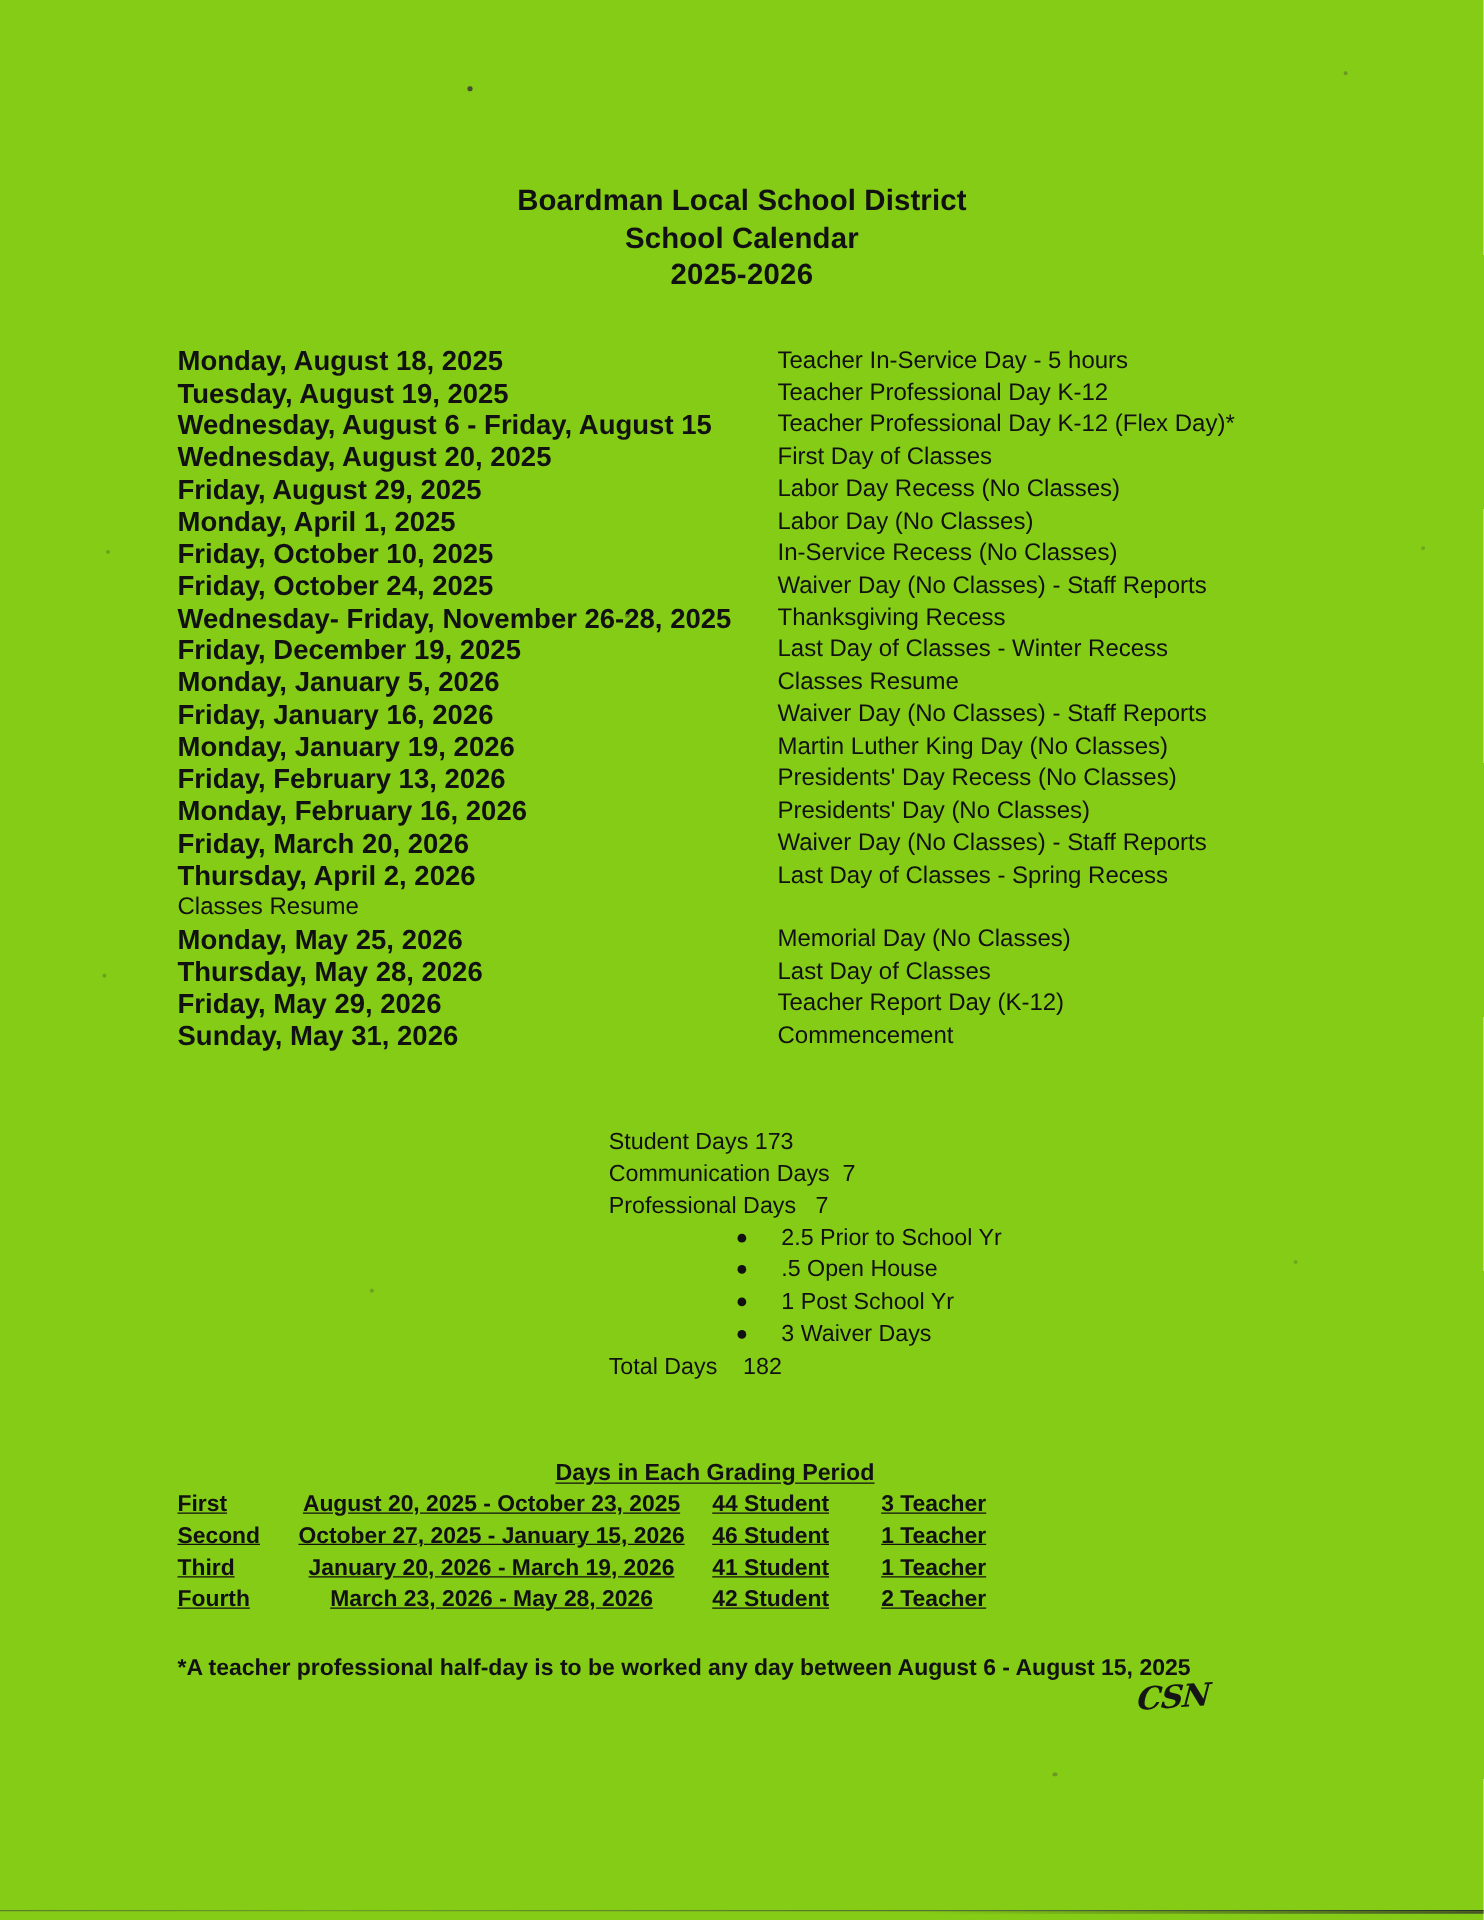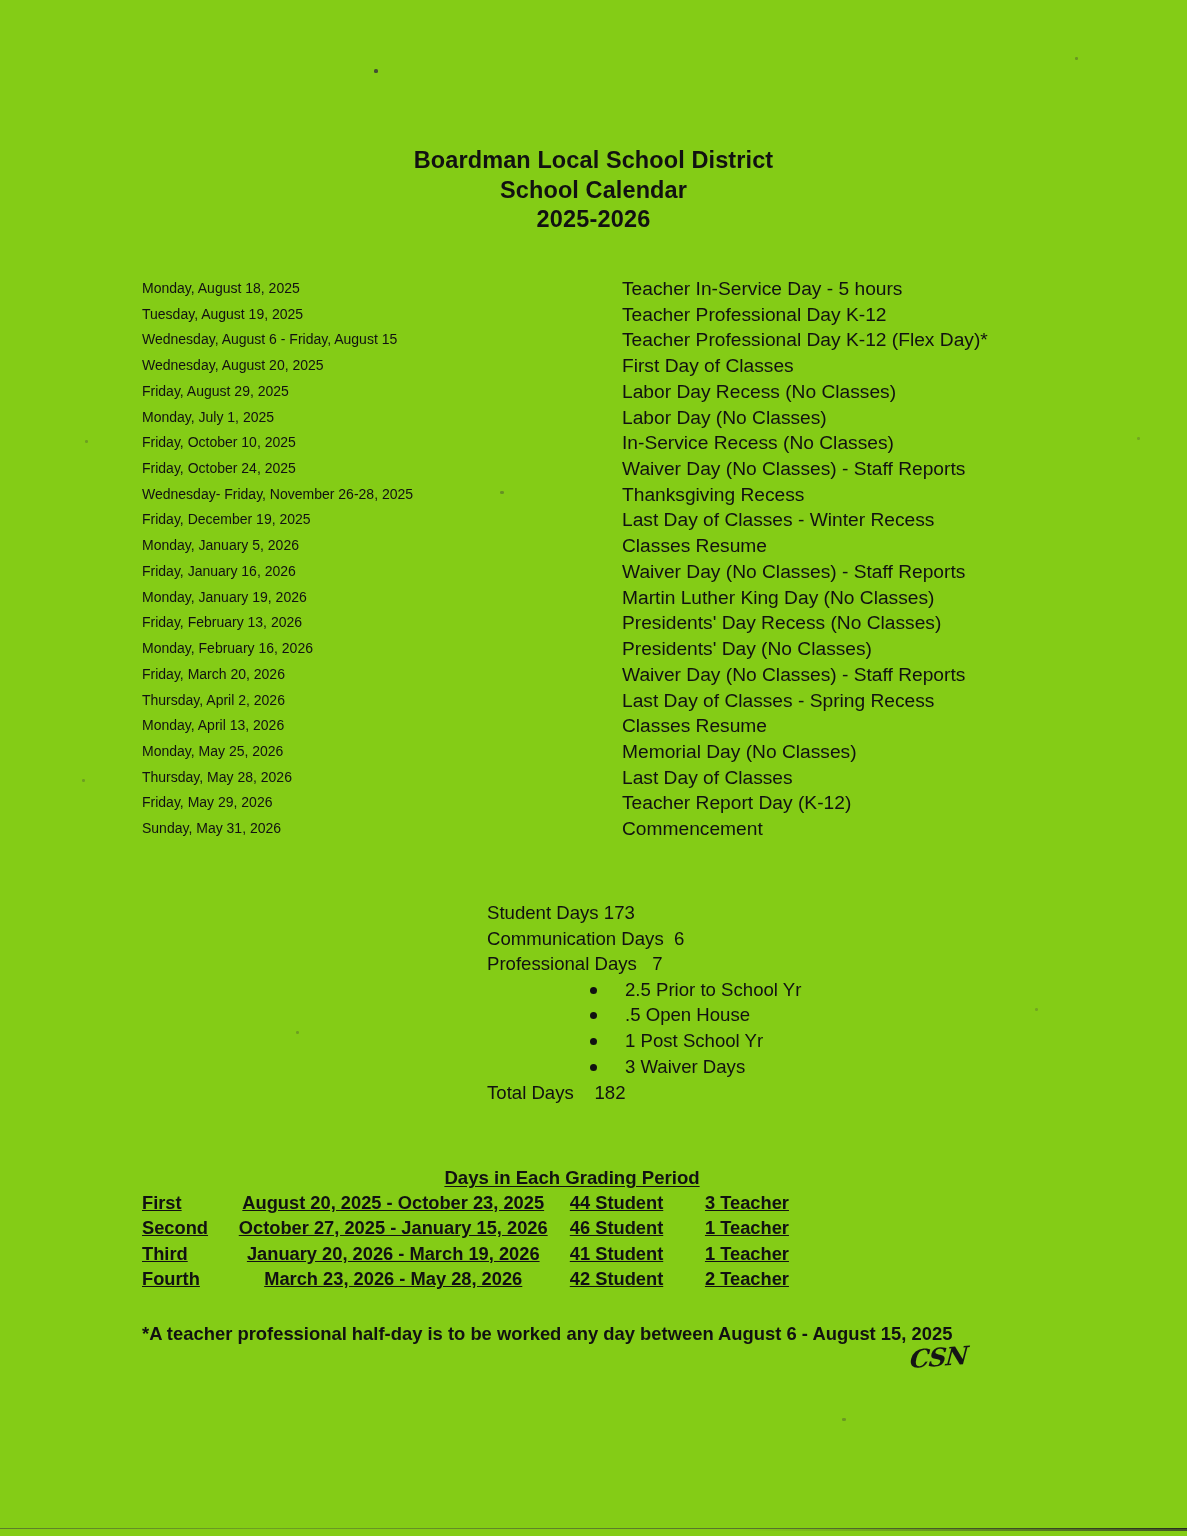--- a/index.html
+++ b/index.html
@@ -78,23 +78,24 @@
     width: 900px;
   }
   .event-row {
     display: flex;
     height: 25.72px;
     align-items: flex-start;
   }
   .event-date {
     width: 480px;
     flex: 0 0 480px;
-    font-size: 14px;
+    font-size: 22px;
     line-height: 25.72px;
     white-space: nowrap;
+    font-weight: bold;
   }
   .event-desc {
     font-size: 19.2px;
     line-height: 25.72px;
     white-space: nowrap;
   }
 
   
   .summary {
     position: absolute;
@@ -222,21 +223,21 @@
       </div>
       <div class="event-row">
         <div class="event-date">Wednesday, August 20, 2025</div>
         <div class="event-desc">First Day of Classes</div>
       </div>
       <div class="event-row">
         <div class="event-date">Friday, August 29, 2025</div>
         <div class="event-desc">Labor Day Recess (No Classes)</div>
       </div>
       <div class="event-row">
-        <div class="event-date">Monday, July 1, 2025</div>
+        <div class="event-date">Monday, April 1, 2025</div>
         <div class="event-desc">Labor Day (No Classes)</div>
       </div>
       <div class="event-row">
         <div class="event-date">Friday, October 10, 2025</div>
         <div class="event-desc">In-Service Recess (No Classes)</div>
       </div>
       <div class="event-row">
         <div class="event-date">Friday, October 24, 2025</div>
         <div class="event-desc">Waiver Day (No Classes) - Staff Reports</div>
       </div>
@@ -270,21 +271,20 @@
       </div>
       <div class="event-row">
         <div class="event-date">Friday, March 20, 2026</div>
         <div class="event-desc">Waiver Day (No Classes) - Staff Reports</div>
       </div>
       <div class="event-row">
         <div class="event-date">Thursday, April 2, 2026</div>
         <div class="event-desc">Last Day of Classes - Spring Recess</div>
       </div>
       <div class="event-row">
-        <div class="event-date">Monday, April 13, 2026</div>
         <div class="event-desc">Classes Resume</div>
       </div>
       <div class="event-row">
         <div class="event-date">Monday, May 25, 2026</div>
         <div class="event-desc">Memorial Day (No Classes)</div>
       </div>
       <div class="event-row">
         <div class="event-date">Thursday, May 28, 2026</div>
         <div class="event-desc">Last Day of Classes</div>
       </div>
@@ -293,21 +293,21 @@
         <div class="event-desc">Teacher Report Day (K-12)</div>
       </div>
       <div class="event-row">
         <div class="event-date">Sunday, May 31, 2026</div>
         <div class="event-desc">Commencement</div>
       </div>
     </div>
 
   <div class="summary">
     <div class="summary-line">Student Days 173</div>
-    <div class="summary-line">Communication Days  6</div>
+    <div class="summary-line">Communication Days  7</div>
     <div class="summary-line">Professional Days   7</div>
     <ul class="bullets" id="bullets-list">
         <li class="bullet-item"><span class="dot"></span><span>2.5 Prior to School Yr</span></li>
         <li class="bullet-item"><span class="dot"></span><span>.5 Open House</span></li>
         <li class="bullet-item"><span class="dot"></span><span>1 Post School Yr</span></li>
         <li class="bullet-item"><span class="dot"></span><span>3 Waiver Days</span></li>
       </ul>
     <div class="total-line">Total Days    182</div>
   </div>
 

